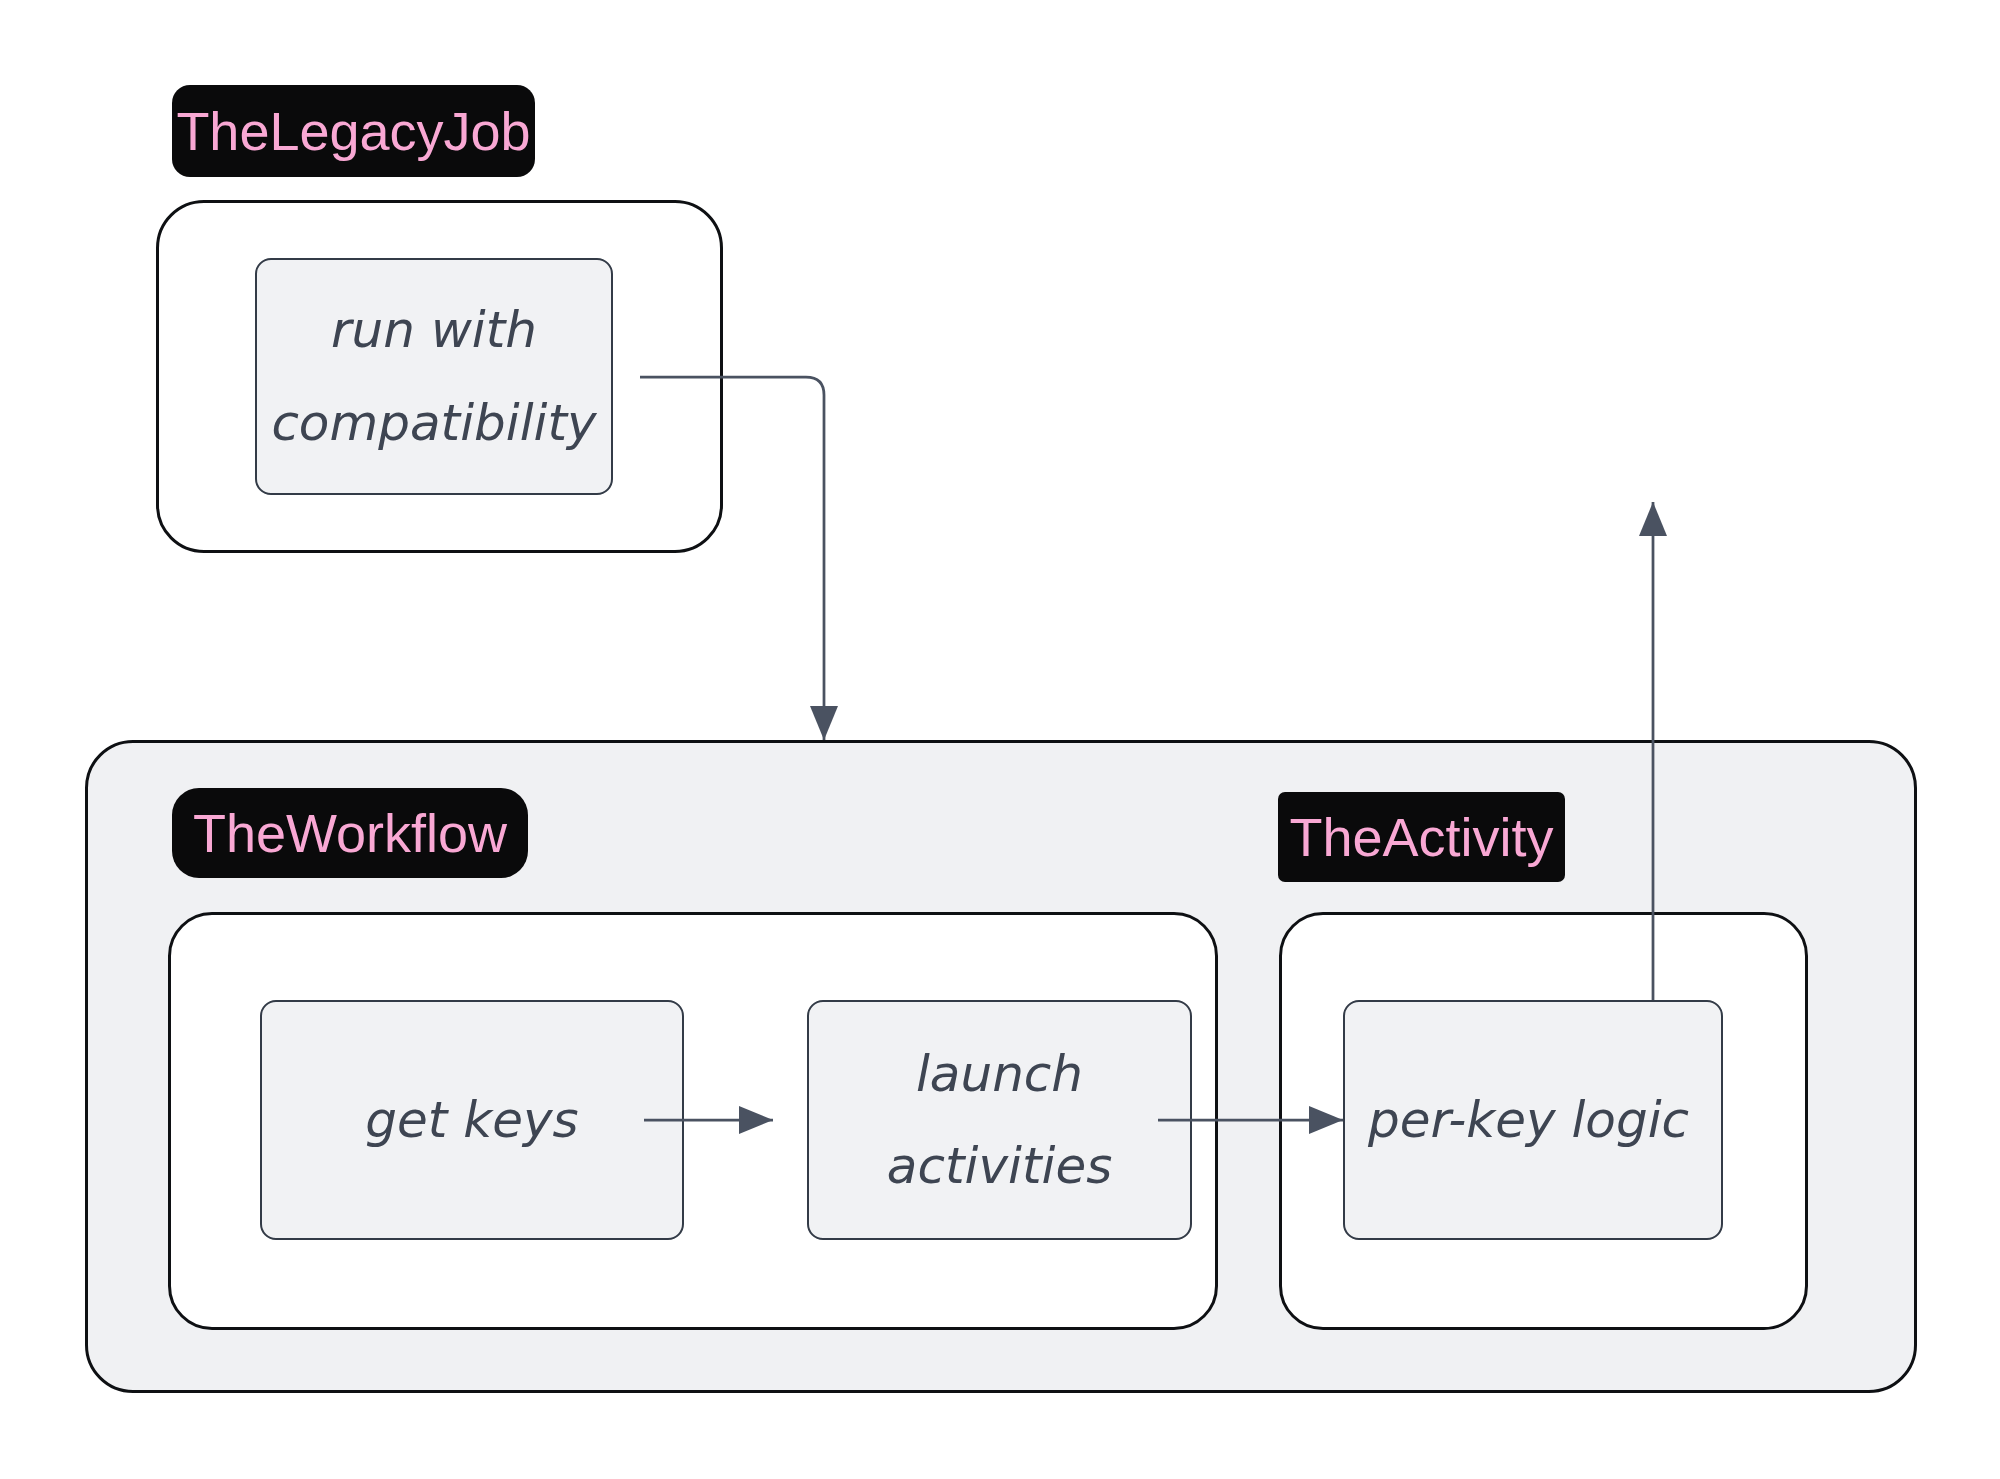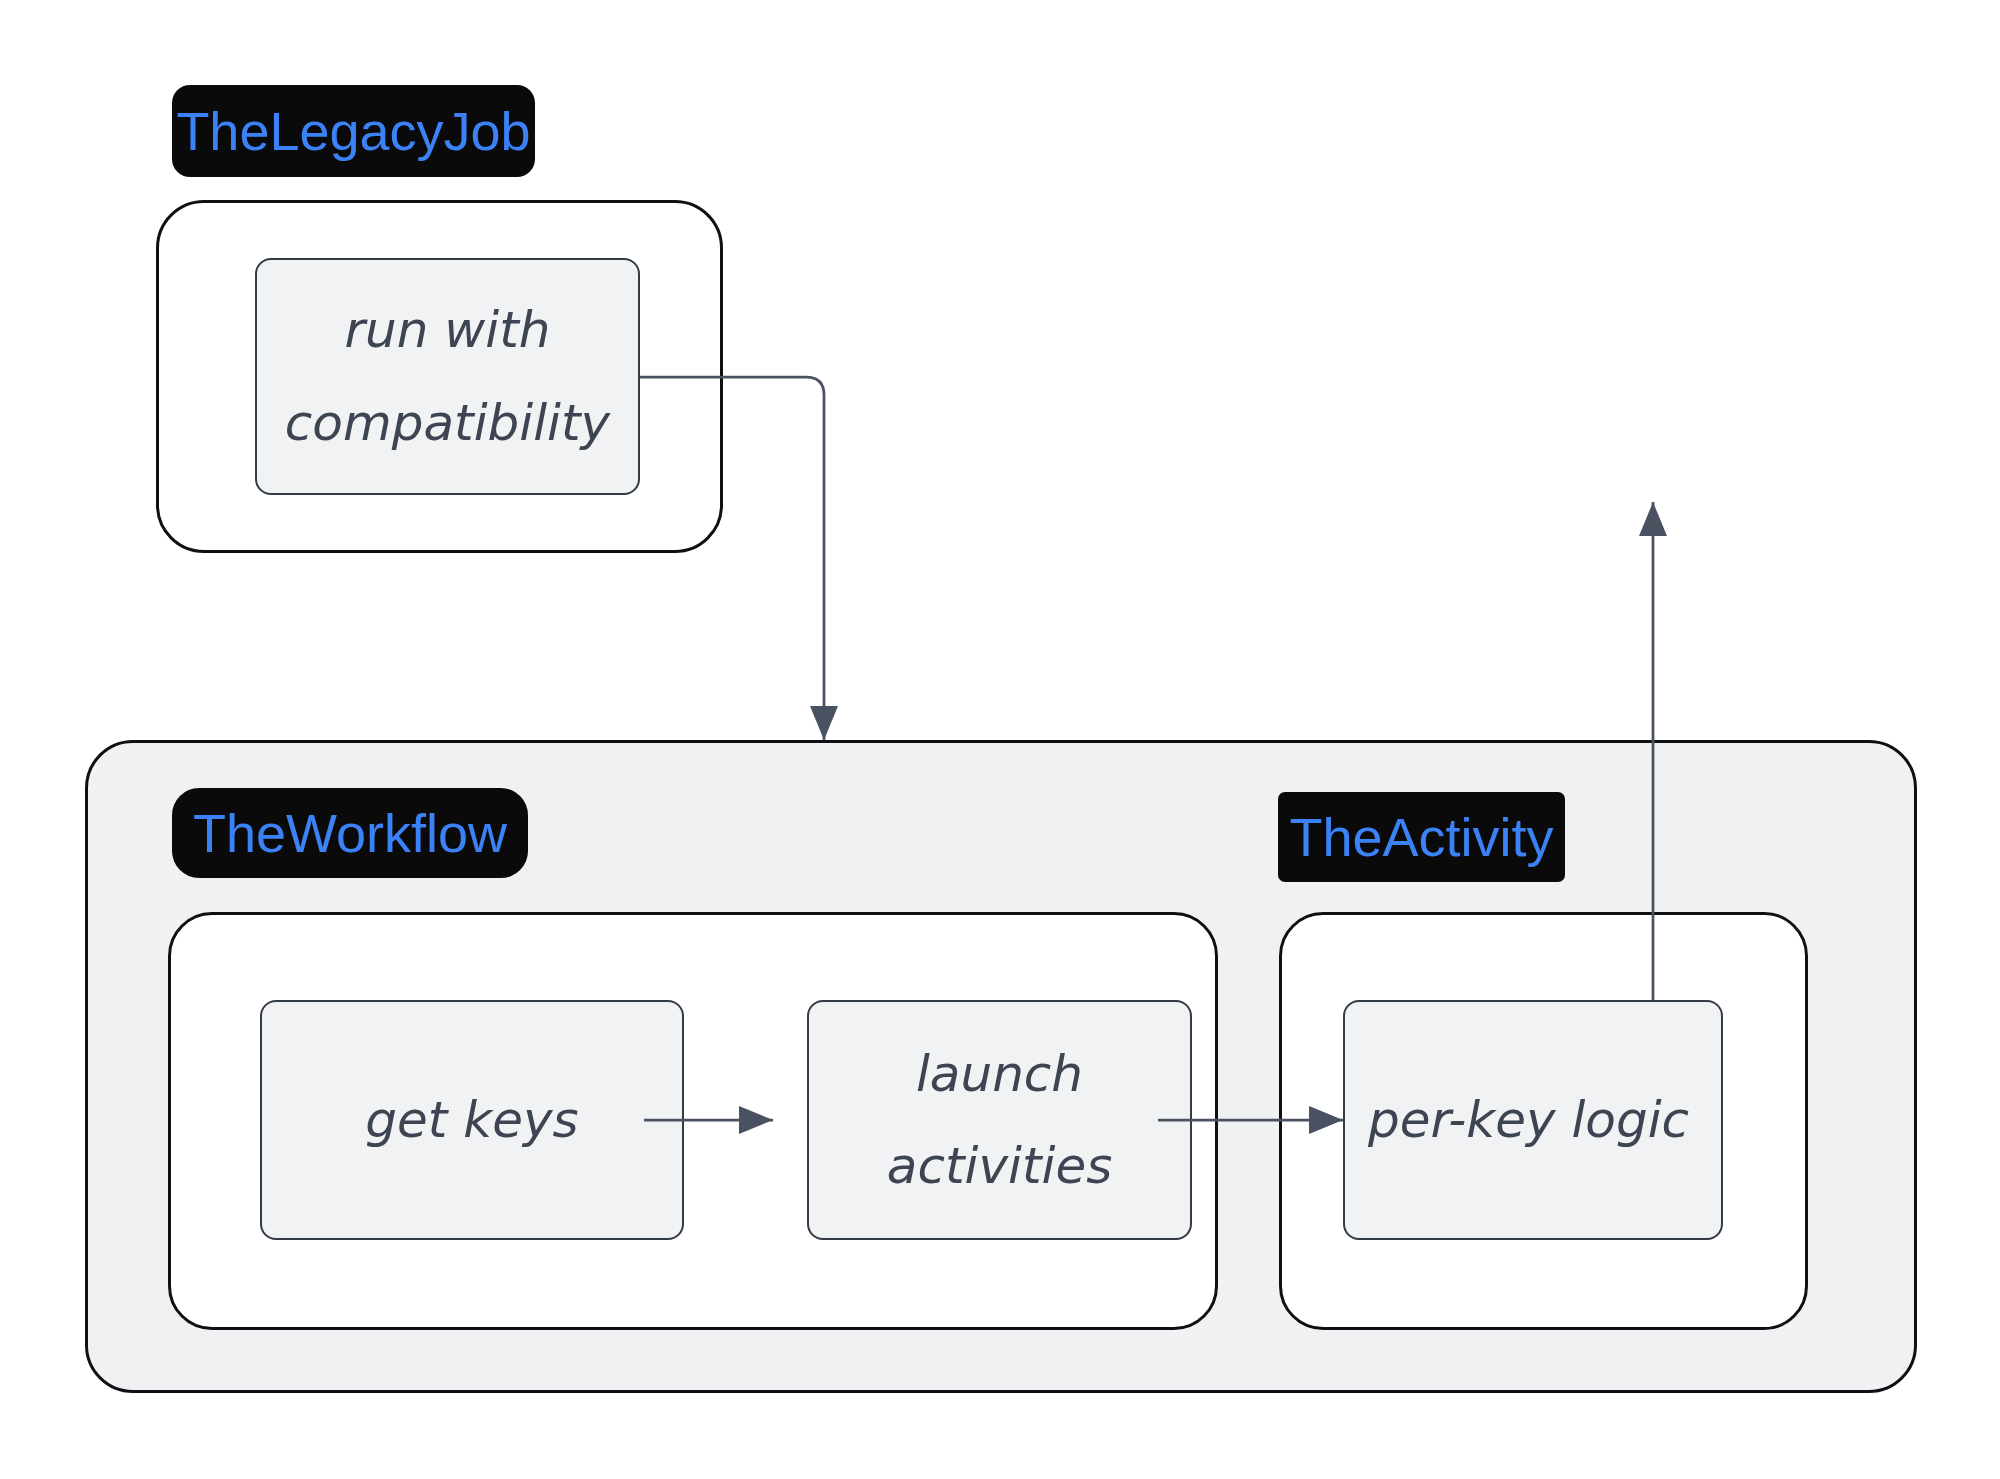--- a/index.html
+++ b/index.html
@@ -2,21 +2,21 @@
 <html><head>
 <meta charset="utf-8">
 <style>
   html,body{margin:0;padding:0;background:#ffffff;}
   .stage{
     position:relative;width:2000px;height:1479px;background:#ffffff;
     overflow:hidden;font-family:"Liberation Sans",sans-serif;
   }
   
   .lbl{
-    position:absolute;background:#0a0a0b;color:#3b82f6;
+    position:absolute;background:#0a0a0b;color:#f9a8d4;
     display:flex;align-items:center;justify-content:center;
     font:500 54px/1 "Liberation Sans",sans-serif;
     border-radius:18px;white-space:nowrap;z-index:4;
   }
   
   .grp{
     position:absolute;background:#ffffff;border:3px solid #0e1013;
     border-radius:48px;box-sizing:border-box;z-index:2;
   }
   .grp.gray{background:#f0f1f3;z-index:1;}
@@ -33,21 +33,21 @@
   .connectors{position:absolute;inset:0;z-index:5;pointer-events:none;}
   .connectors path{fill:none;stroke:#4a5261;stroke-width:2.75px;}
 </style>
 </head>
 <body>
 
 <div class="stage">
 
   <div class="lbl" style="left:172px;top:85px;width:363px;height:92px;">TheLegacyJob</div>
   <div class="grp" style="left:156px;top:200px;width:567px;height:353px;"></div>
-  <div class="node" style="left:255px;top:258px;width:385px;height:237px;">run with compatibility</div>
+  <div class="node" style="left:255px;top:258px;width:358px;height:237px;">run with compatibility</div>
 
 
   <div class="grp gray" style="left:85px;top:740px;width:1832px;height:653px;"></div>
 
   <div class="lbl" style="left:172px;top:788px;width:356px;height:90px;border-radius:27px;">TheWorkflow</div>
   <div class="grp inner" style="left:168px;top:912px;width:1050px;height:418px;"></div>
   <div class="node" style="left:260px;top:1000px;width:424px;height:240px;">get keys</div>
   <div class="node" style="left:773px;top:1000px;width:385px;height:240px;margin-left:34px;">launch activities</div>
 
   <div class="lbl" style="left:1278px;top:792px;width:287px;height:90px;border-radius:7px;">TheActivity</div>

